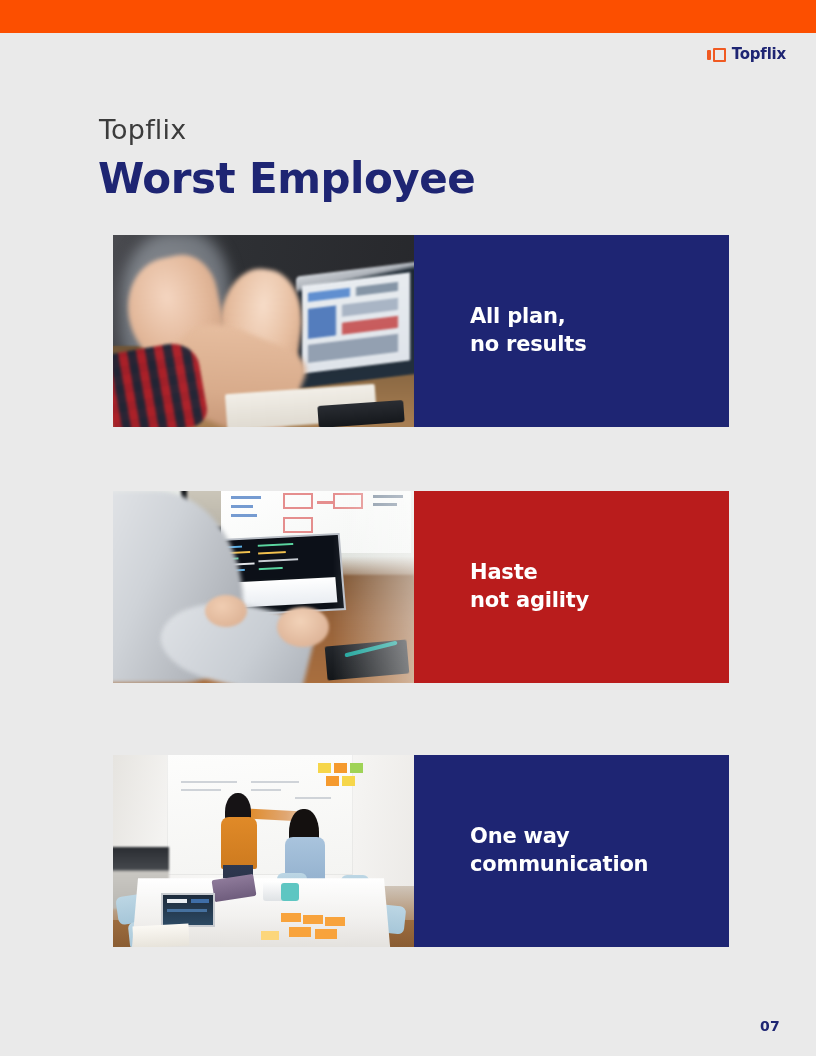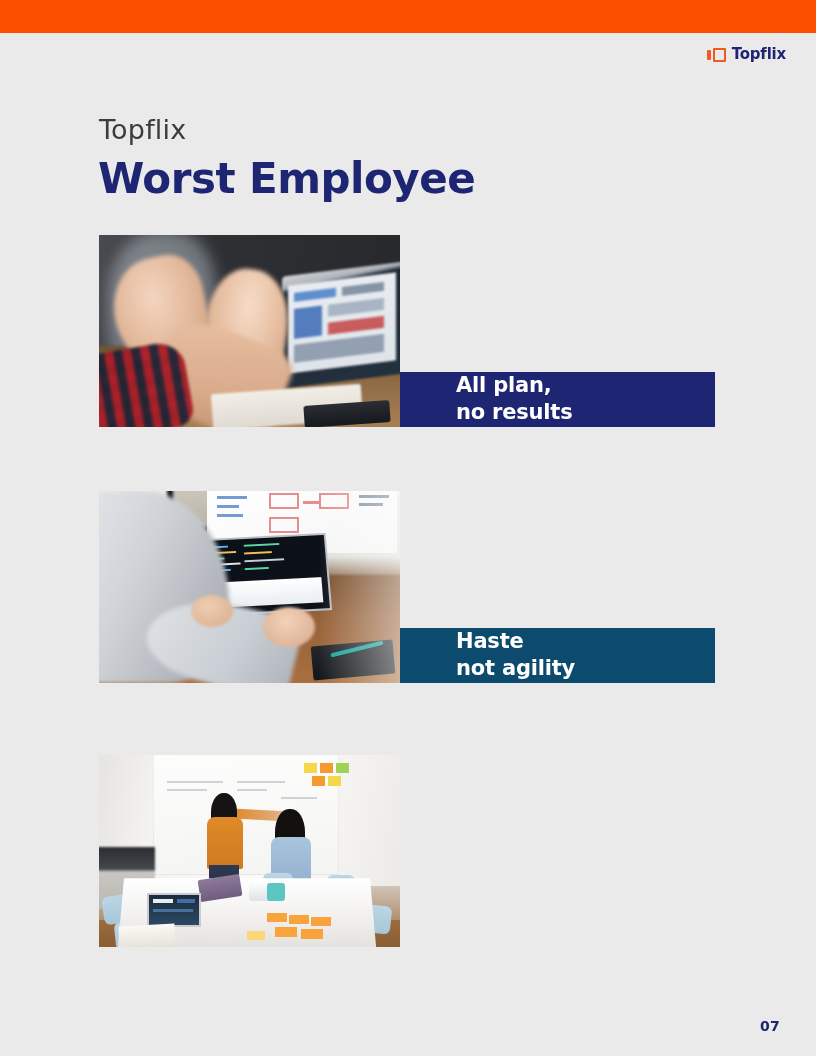--- a/index.html
+++ b/index.html
@@ -83,26 +83,25 @@
     font-size: 42px;
     font-weight: bold;
     color: #1e2573;
     letter-spacing: -0.5px;
     line-height: 1.15;
   }
 
   
   .card {
     position: absolute;
-    left: 99px;
+    left: 113px;
     width: 616px;
     height: 192px;
     display: flex;
     overflow: hidden;
-    align-items: flex-end;
   }
   .card-1 { top: 235px; }
   .card-2 { top: 491px; }
   .card-3 { top: 755px; }
 
   .card-photo {
     width: 301px;
     height: 192px;
     position: relative;
     overflow: hidden;
@@ -111,21 +110,21 @@
   }
   .card-panel {
     flex: 1 1 auto;
     display: flex;
     flex-direction: column;
     justify-content: center;
     padding-left: 56px;
     box-sizing: border-box;
   }
   .panel-navy { background: #1e2573; }
-  .panel-orange { background: #0c4a6e; }
+  .panel-orange { background: #b91c1c; }
   .card-title {
     color: #ffffff;
     font-size: 21px;
     font-weight: bold;
     line-height: 1.32;
     letter-spacing: -0.2px;
     white-space: pre-line;
   }
 
   
@@ -586,15 +585,19 @@
     <span class="p3-cups"></span>
     <span class="p3-cup2"></span>
     <span class="p3-laptop-open">
         <i></i>
         <i></i>
         <i></i>
       </span>
     <span class="p3-stickies-table"><i></i><i></i><i></i><i></i><i></i><i></i></span>
     <span class="p3-book"></span>
   </div>
+  <div class="card-panel panel-navy">
+    <div class="card-title">One way
+communication</div>
+  </div>
 </div>
 
 <div class="page-number">07</div>
 
 </body></html>

